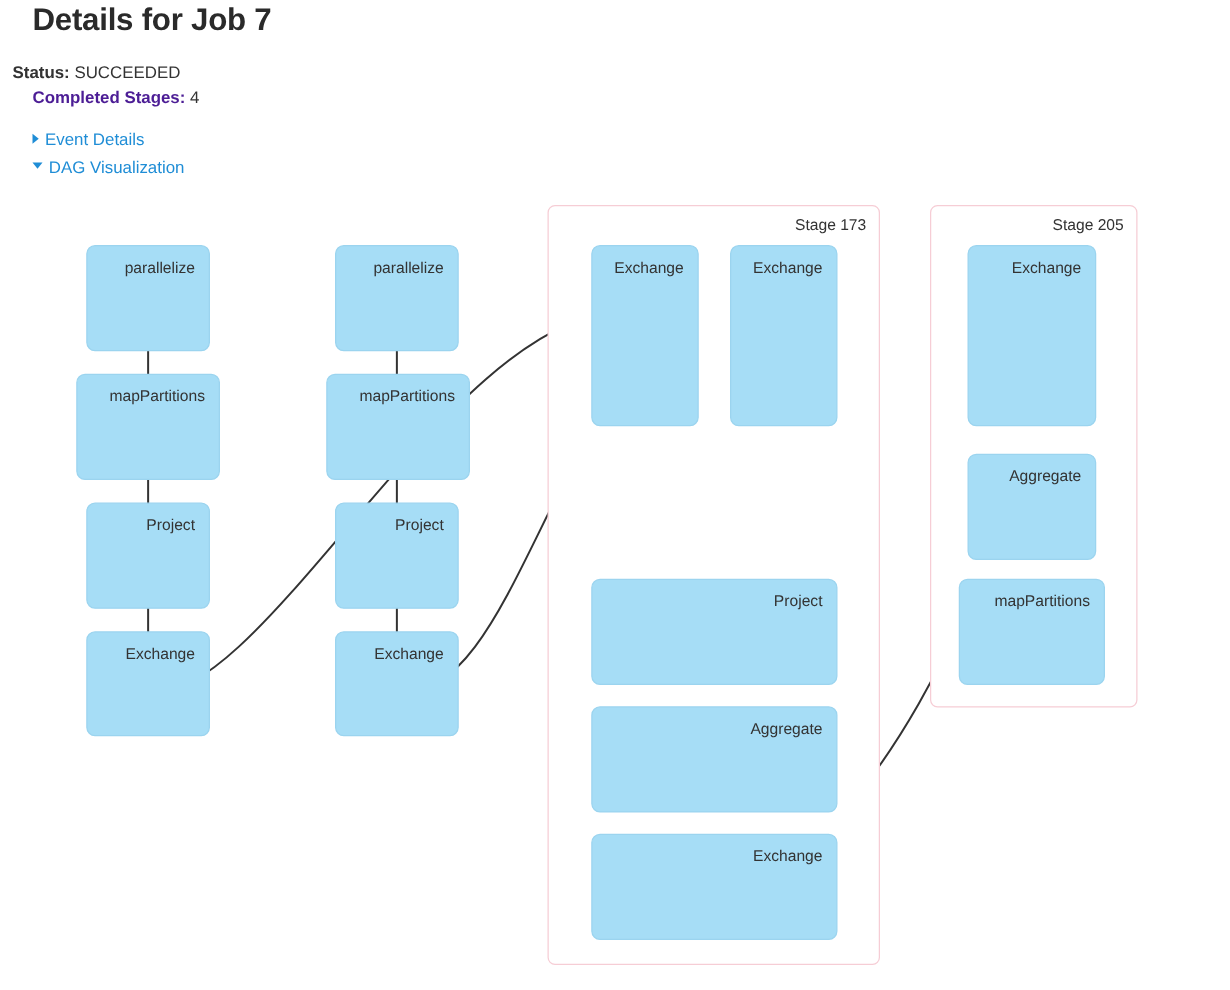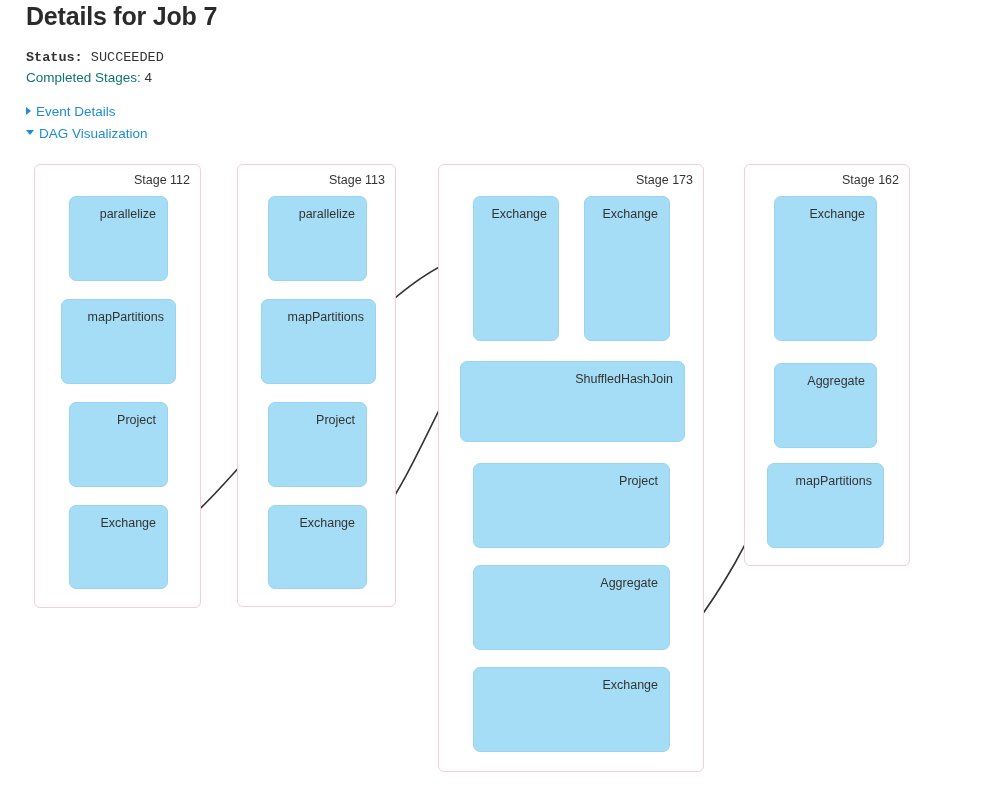--- a/index.html
+++ b/index.html
@@ -23,36 +23,35 @@
     position: absolute;
     left: 26px;
     top: 2px;
     font-size: 25px;
     font-weight: bold;
     color: #2a2a2a;
     letter-spacing: -0.2px;
   }
   #status-line {
     position: absolute;
-    left: 26px;
+    left: 10px;
     top: 50px;
     font-size: 13.5px;
     color: #333;
     white-space: nowrap;
-    font-family: Liberation Mono, monospace;
   }
   #status-line .k { font-weight: bold; }
   #stages-line {
     position: absolute;
     left: 26px;
     top: 70px;
     font-size: 13.5px;
     white-space: nowrap;
   }
-  #stages-line .k { font-weight: normal; color: #0f766e; }
+  #stages-line .k { font-weight: bold; color: #4c1d95; }
   #stages-line .v { color: #333; }
 
   .toggle-row {
     position: absolute;
     left: 26px;
     font-size: 13.5px;
     color: #1f8dd6;
     white-space: nowrap;
     cursor: pointer;
   }
@@ -201,38 +200,32 @@
       <path d="M 825.5 413 L 825.5 502" fill="none" stroke="#333333" stroke-width="1.6"></path>
       <polygon points="0,-5.3999999999999995 0,5.3999999999999995 7.5,0" fill="#3a3a3a" transform="translate(825.5,503) rotate(90)"></polygon>
       <circle cx="825.5" cy="513" r="6" fill="#3a3a3a"></circle>
       <path d="M 118.5 555 C 213.5 563, 364 243, 504 249" fill="none" stroke="#333333" stroke-width="1.6"></path>
       <polygon points="0,-5.3999999999999995 0,5.3999999999999995 7.5,0" fill="#3a3a3a" transform="translate(503,249) rotate(0)"></polygon>
       <path d="M 317.5 555 C 427.5 561, 445 239, 615 249" fill="none" stroke="#333333" stroke-width="1.6"></path>
       <polygon points="0,-5.3999999999999995 0,5.3999999999999995 7.5,0" fill="#3a3a3a" transform="translate(614,249) rotate(0)"></polygon>
       <path d="M 568.5 717 C 663.5 721, 835.5 459, 813.5 249" fill="none" stroke="#333333" stroke-width="1.6"></path>
       <polygon points="0,-5.3999999999999995 0,5.3999999999999995 7.5,0" fill="#3a3a3a" transform="translate(812.5,249) rotate(0)"></polygon>
     </svg>
-<div class="stage-cluster" style="left: 34px; top: 164px; width: 167px; height: 444px;">
-      <div class="stage-label">Stage 112</div>
-    </div>
     <div class="rdd-node" style="left: 69px; top: 196px; width: 99px; height: 85px;">
       <div class="rdd-label">parallelize</div>
     </div>
     <div class="rdd-node" style="left: 61px; top: 299px; width: 115px; height: 85px;">
       <div class="rdd-label">mapPartitions</div>
     </div>
     <div class="rdd-node" style="left: 69px; top: 402px; width: 99px; height: 85px;">
       <div class="rdd-label">Project</div>
     </div>
     <div class="rdd-node" style="left: 69px; top: 505px; width: 99px; height: 84px;">
       <div class="rdd-label">Exchange</div>
     </div>
-    <div class="stage-cluster" style="left: 237px; top: 164px; width: 159px; height: 443px;">
-      <div class="stage-label">Stage 113</div>
-    </div>
     <div class="rdd-node" style="left: 268px; top: 196px; width: 99px; height: 85px;">
       <div class="rdd-label">parallelize</div>
     </div>
     <div class="rdd-node" style="left: 261px; top: 299px; width: 115px; height: 85px;">
       <div class="rdd-label">mapPartitions</div>
     </div>
     <div class="rdd-node" style="left: 268px; top: 402px; width: 99px; height: 85px;">
       <div class="rdd-label">Project</div>
     </div>
     <div class="rdd-node" style="left: 268px; top: 505px; width: 99px; height: 84px;">
@@ -240,34 +233,31 @@
     </div>
     <div class="stage-cluster" style="left: 438px; top: 164px; width: 266px; height: 608px;">
       <div class="stage-label">Stage 173</div>
     </div>
     <div class="rdd-node" style="left: 473px; top: 196px; width: 86px; height: 145px;">
       <div class="rdd-label">Exchange</div>
     </div>
     <div class="rdd-node" style="left: 584px; top: 196px; width: 86px; height: 145px;">
       <div class="rdd-label">Exchange</div>
     </div>
-    <div class="rdd-node" style="left: 460px; top: 361px; width: 225px; height: 81px;">
-      <div class="rdd-label">ShuffledHashJoin</div>
-    </div>
     <div class="rdd-node" style="left: 473px; top: 463px; width: 197px; height: 85px;">
       <div class="rdd-label">Project</div>
     </div>
     <div class="rdd-node" style="left: 473px; top: 565px; width: 197px; height: 85px;">
       <div class="rdd-label">Aggregate</div>
     </div>
     <div class="rdd-node" style="left: 473px; top: 667px; width: 197px; height: 85px;">
       <div class="rdd-label">Exchange</div>
     </div>
     <div class="stage-cluster" style="left: 744px; top: 164px; width: 166px; height: 402px;">
-      <div class="stage-label">Stage 162</div>
+      <div class="stage-label">Stage 205</div>
     </div>
     <div class="rdd-node" style="left: 774px; top: 196px; width: 103px; height: 145px;">
       <div class="rdd-label">Exchange</div>
     </div>
     <div class="rdd-node" style="left: 774px; top: 363px; width: 103px; height: 85px;">
       <div class="rdd-label">Aggregate</div>
     </div>
     <div class="rdd-node" style="left: 767px; top: 463px; width: 117px; height: 85px;">
       <div class="rdd-label">mapPartitions</div>
     </div>

